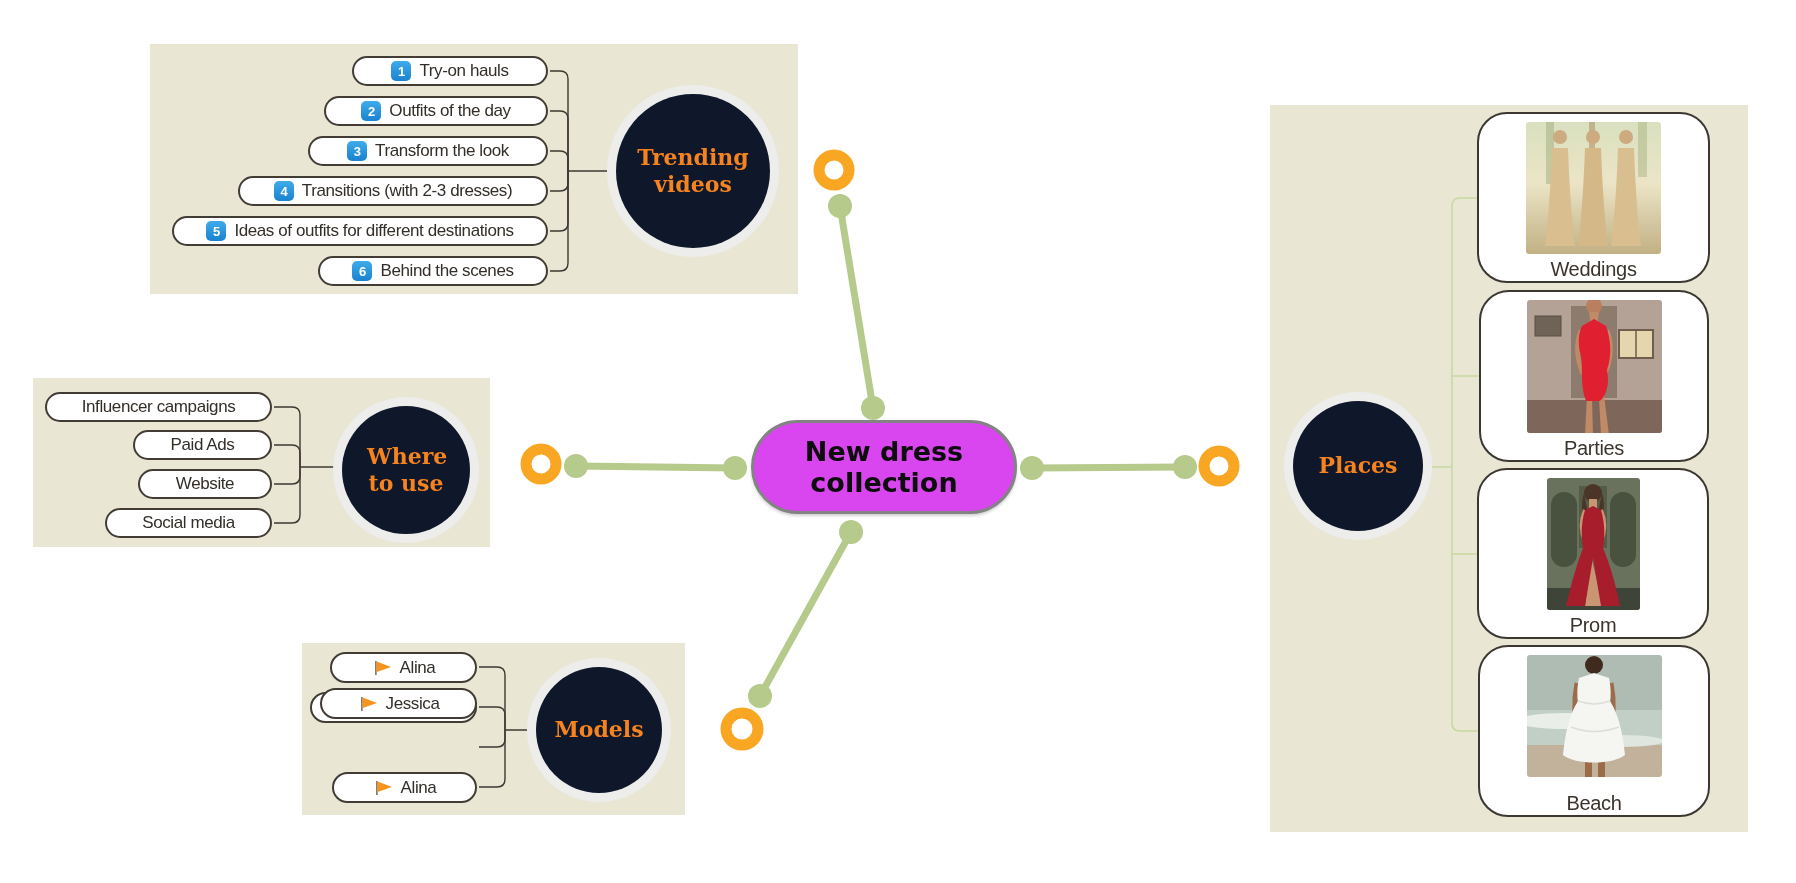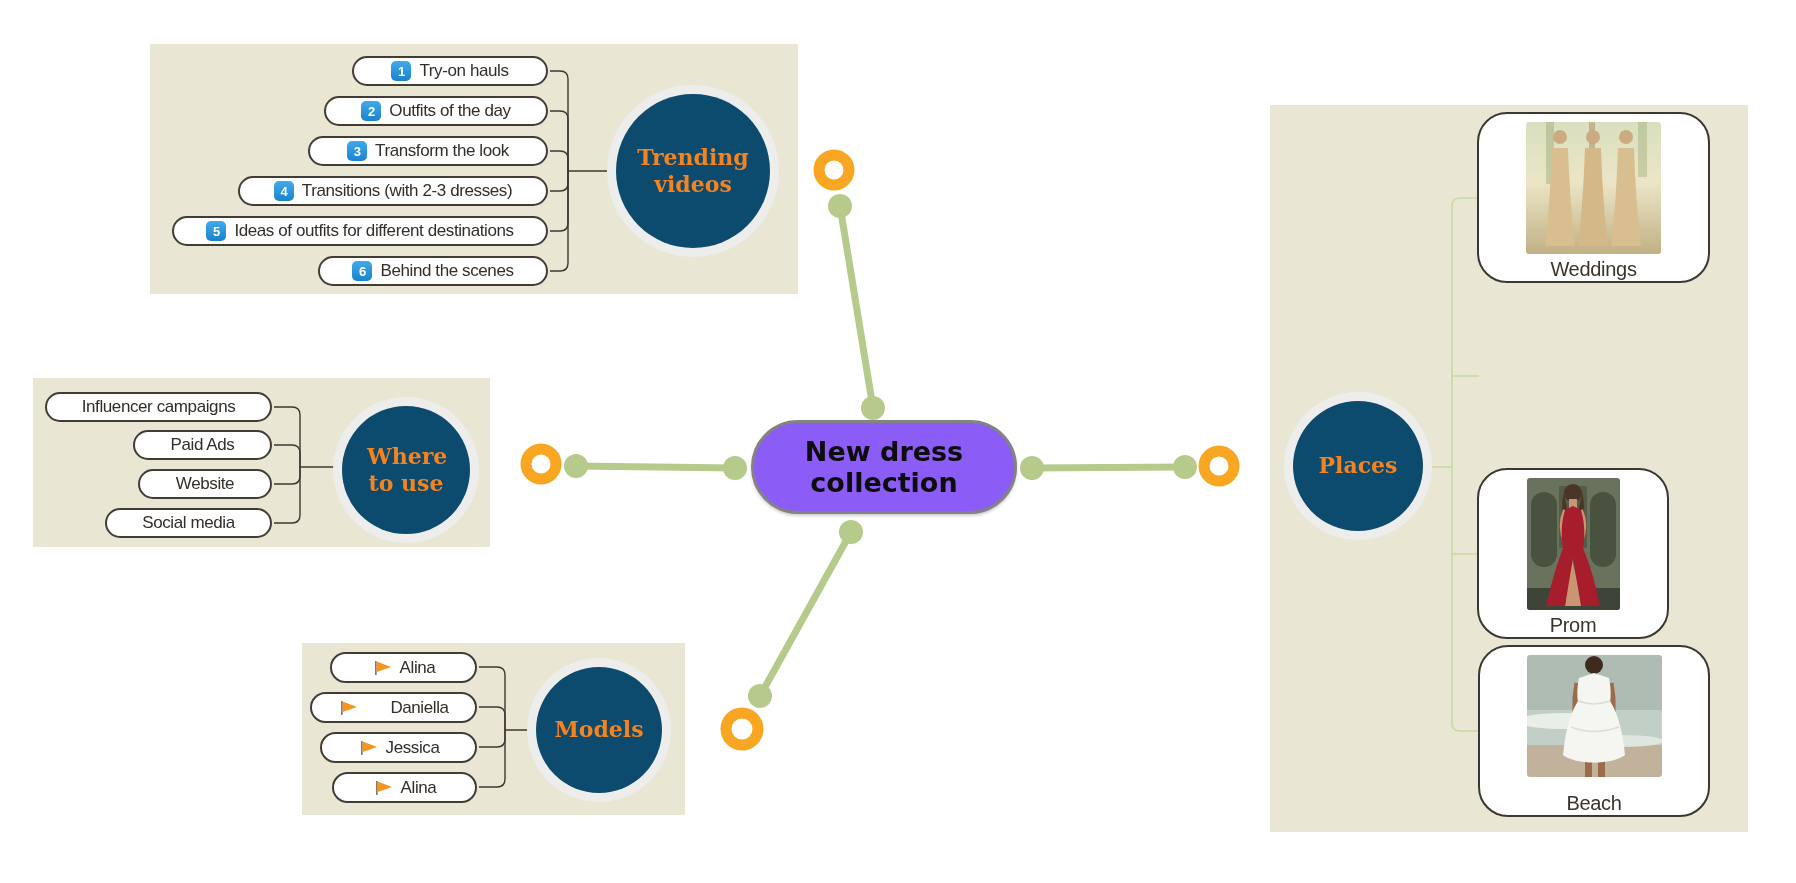--- a/index.html
+++ b/index.html
@@ -7,25 +7,25 @@
           font-family:"Liberation Sans",sans-serif;}
   .panel{position:absolute;background:#e9e6d4;z-index:0;}
   .overlay{position:absolute;left:0;top:0;z-index:1;}
   .node,.hub,.pill,.card,.center{position:absolute;z-index:2;}
   .pill{background:#fff;border:2px solid #423c35;border-radius:17px;display:flex;
         align-items:center;justify-content:center;gap:8px;color:#332e29;font-size:17px;
         letter-spacing:-0.4px;white-space:nowrap;box-sizing:border-box;}
   .badge{width:20px;height:20px;border-radius:5px;flex:0 0 auto;
          background:linear-gradient(180deg,#3fabea,#1a82cf);color:#fff;font-weight:bold;
          font-size:13px;display:flex;align-items:center;justify-content:center;}
-  .hub{border-radius:50%;background:#0c4a6e;box-shadow:0 0 0 9px #ededec;display:flex;
+  .hub{border-radius:50%;background:#0f172a;box-shadow:0 0 0 9px #ededec;display:flex;
        align-items:center;justify-content:center;text-align:center;}
   .hub-label{font-family:"DejaVu Serif",serif;font-weight:bold;color:#f5831f;
              font-size:22px;line-height:1.25;}
-  .center{left:751px;top:420px;width:266px;height:94px;background:#8b5cf6;
+  .center{left:751px;top:420px;width:266px;height:94px;background:#d946ef;
           border:3px solid #838383;border-radius:48px;display:flex;align-items:center;
           justify-content:center;text-align:center;box-shadow:0 2px 3px rgba(0,0,0,.18);
           box-sizing:border-box;}
   .center-label{font-family:"DejaVu Sans",sans-serif;font-weight:bold;font-size:27px;
                 line-height:1.15;color:#0d0d0d;width:200px;}
   .card{background:#fff;border:2px solid #3c3731;border-radius:30px;display:flex;
         flex-direction:column;align-items:center;box-sizing:border-box;}
   .card-img{margin-top:8px;border-radius:3px;overflow:hidden;line-height:0;}
   .card-caption{font-size:20px;color:#3a342d;letter-spacing:-0.3px;margin-top:4px;}
   .flag{flex:0 0 auto;}
@@ -162,21 +162,21 @@
     </svg>
     <span>Alina</span>
   </div>
   <div class="pill" style="left:310px;top:692px;width:167px;height:31px;gap:32px;">
     <svg class="flag" width="20" height="18" viewBox="0 0 20 18">
       <rect x="3" y="2" width="1.7" height="14" fill="#8a7a66"></rect>
       <polygon points="4.7,2.5 19,8 4.7,13" fill="#f7941d"></polygon>
     </svg>
     <span>Daniella</span>
   </div>
-  <div class="pill" style="left:320px;top:732px;width:157px;height:31px;">
+  <div class="pill" style="left:320px;top:688px;width:157px;height:31px;">
     <svg class="flag" width="20" height="18" viewBox="0 0 20 18">
       <rect x="3" y="2" width="1.7" height="14" fill="#8a7a66"></rect>
       <polygon points="4.7,2.5 19,8 4.7,13" fill="#f7941d"></polygon>
     </svg>
     <span>Jessica</span>
   </div>
   <div class="pill" style="left:332px;top:772px;width:145px;height:31px;">
     <svg class="flag" width="20" height="18" viewBox="0 0 20 18">
       <rect x="3" y="2" width="1.7" height="14" fill="#8a7a66"></rect>
       <polygon points="4.7,2.5 19,8 4.7,13" fill="#f7941d"></polygon>
@@ -204,22 +204,42 @@
           <circle cx="67" cy="15" r="7" fill="#cbab7f"></circle>
           <path d="M59,26 C58,55 56,92 52,124 L82,124 C78,92 76,55 75,26 Z" fill="#d4b888"></path>
           <circle cx="100" cy="15" r="7" fill="#cbab7f"></circle>
           <path d="M92,26 C91,55 89,92 85,124 L115,124 C111,92 109,55 108,26 Z" fill="#d9be90"></path>
         </g>
       </svg>
     </div>
     <div class="card-caption">Weddings</div>
   </div>
 
-
-  <div class="card" style="left:1477px;top:468px;width:192px;height:171px;">
+  <div class="card" style="left:1479px;top:290px;width:230px;height:172px;">
+    <div class="card-img">
+      <svg width="135" height="135" viewBox="0 0 135 135">
+        <rect width="135" height="135" fill="#b3a295"></rect>
+        <rect x="0" y="100" width="135" height="35" fill="#7e675a"></rect>
+        <rect x="8" y="16" width="26" height="20" fill="#6f6257" stroke="#594e45"></rect>
+        <rect x="44" y="6" width="46" height="92" fill="#8d7b6d"></rect>
+        <rect x="92" y="30" width="34" height="28" fill="#e6d6ae" stroke="#6f5d4d" stroke-width="2"></rect>
+        <line x1="109" y1="30" x2="109" y2="58" stroke="#6f5d4d" stroke-width="1.5"></line>
+        <circle cx="67" cy="6" r="8" fill="#b97f5e"></circle>
+        <path d="M62,12 L72,12 L70,30 L64,30 Z" fill="#c08a67"></path>
+        <path d="M54,30 C48,45 50,60 56,74" stroke="#c08a67" stroke-width="4.5" fill="none"></path>
+        <path d="M80,30 C86,45 84,60 78,74" stroke="#c08a67" stroke-width="4.5" fill="none"></path>
+        <path d="M60,95 L58,135 L66,135 L65,98 Z" fill="#c08a67"></path>
+        <path d="M72,98 L74,135 L82,135 L77,95 Z" fill="#c08a67"></path>
+        <path d="M55,26 L67,19 L79,26 C84,40 85,55 80,70 C83,84 79,96 73,101 L59,101 C53,86 56,70 54,56 C50,42 52,32 55,26 Z" fill="#e02030"></path>
+      </svg>
+    </div>
+    <div class="card-caption">Parties</div>
+  </div>
+
+  <div class="card" style="left:1477px;top:468px;width:232px;height:171px;">
     <div class="card-img">
       <svg width="93" height="133" viewBox="0 0 93 133">
         <rect width="93" height="133" fill="#68725c"></rect>
         <rect x="4" y="14" width="26" height="75" rx="13" fill="#49513f"></rect>
         <rect x="63" y="14" width="26" height="75" rx="13" fill="#49513f"></rect>
         <rect x="32" y="8" width="28" height="62" fill="#545c48"></rect>
         <rect x="0" y="110" width="93" height="23" fill="#3e4437"></rect>
         <circle cx="46" cy="15" r="9" fill="#4a3527"></circle>
         <path d="M37,15 C34,26 35,34 37,40 L41,36 Z" fill="#4a3527"></path>
         <path d="M55,15 C58,26 57,34 55,40 L51,36 Z" fill="#4a3527"></path>

